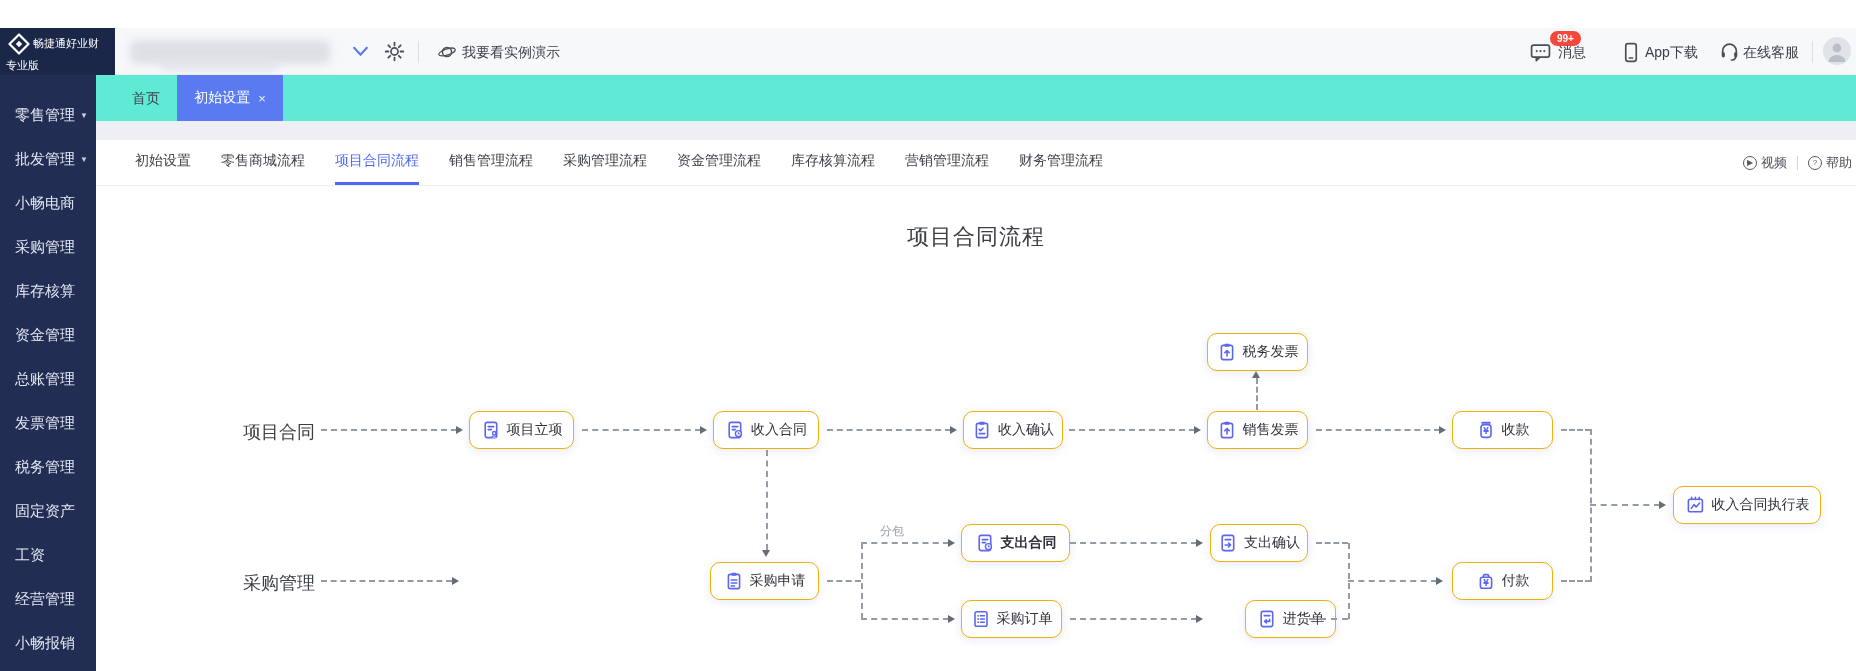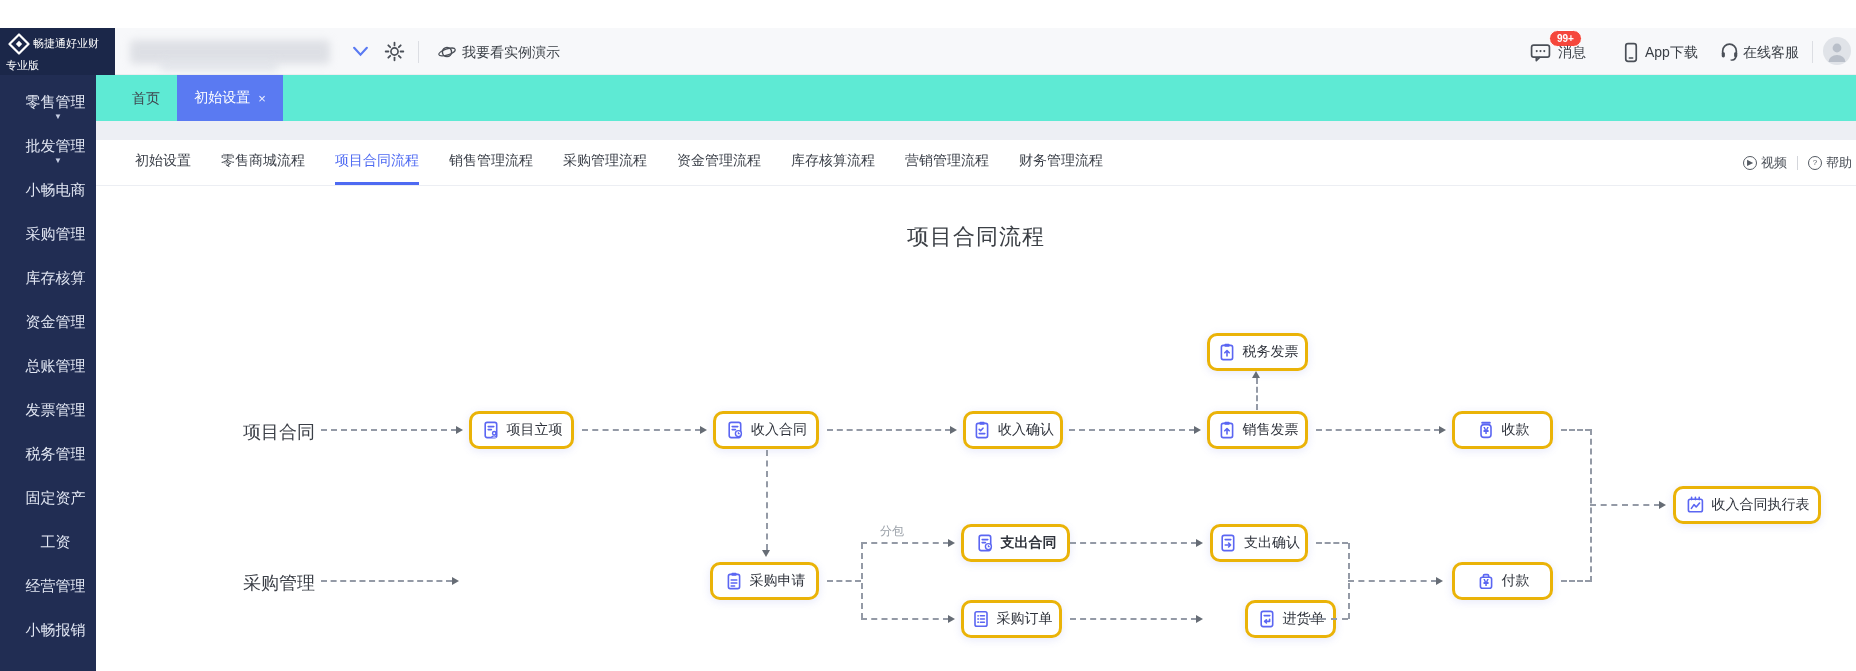--- a/index.html
+++ b/index.html
@@ -16,21 +16,21 @@
   .badge { position:absolute; background:#f5473c; color:#fff; font-size:10px; font-weight:bold; border-radius:9px; padding:2px 7px; border:1px solid #fff; line-height:11px; }
   .avatar { width:28px; height:28px; border-radius:50%; background:#e0e3e8; overflow:hidden; }
 
   
   .logo-block { position:absolute; left:0; top:28px; width:115px; height:47px; background:#1b2749; z-index:3; }
   .logo-title { position:absolute; left:33px; top:8px; color:#fff; font-size:11px; white-space:nowrap; }
   .logo-sub { position:absolute; left:6px; top:30px; color:#fff; font-size:11px; }
 
   
   .sidebar { position:absolute; left:0; top:75px; width:96px; height:596px; background:#212d53; z-index:2; padding-top:18px; }
-  .side-item { height:44px; display:flex; align-items:center; padding-left:15px; cursor:pointer;flex-direction:column; }
+  .side-item { height:44px; display:flex; align-items:center; padding-left:15px; cursor:pointer; }
   .side-label { color:#e2e7f3; font-size:15px; font-weight:500; white-space:nowrap; }
   .caret { color:#c7cfe4; font-size:8px; margin-left:5px; }
 
   
   .tabstrip { position:absolute; left:96px; top:75px; width:1760px; height:46px; background:#5eead4; }
   .tab-home { position:absolute; left:36px; top:0; height:46px; line-height:46px; font-size:14px; color:#3f444d; cursor:pointer; }
   .tab-active { position:absolute; left:81px; top:0; width:106px; height:46px; background:#5a7af2; color:#fff; display:flex; align-items:center; justify-content:center; font-size:14px; cursor:pointer; }
   .tab-close { margin-left:8px; font-size:13px; color:#eef1ff; cursor:pointer; }
 
   .grayband { position:absolute; left:96px; top:121px; width:1760px; height:19px; background:#edeff4; }
@@ -43,21 +43,21 @@
   .mini-link { display:flex; align-items:center; font-size:13px; color:#4a4f57; margin-left:10px; cursor:pointer; white-space:nowrap; }
   .mini-circle { display:inline-block; width:14px; height:14px; line-height:12px; border:1.4px solid #555b63; border-radius:50%; font-size:8px; text-align:center; color:#555b63; margin-right:4px; }
   .vr { width:1px; height:14px; background:#d4d6db; margin-left:10px; }
 
   
   .canvas { position:absolute; left:96px; top:186px; width:1760px; height:485px; background:#fff; }
   .flow-title { position:absolute; left:0; right:0; top:36px; text-align:center; font-size:22px; color:#3c4046; font-weight:500; letter-spacing:1px; }
   .row-label { position:absolute; font-size:18px; color:#3a3e46; font-weight:500; }
   .branch-label { position:absolute; font-size:12px; color:#9aa0a8; }
 
-  .node { position:absolute; height:38px; background:#fff; border:3px solid #eab308; border-radius:10px; box-shadow:0 2px 8px rgba(104,116,226,0.16); display:flex; align-items:center; justify-content:center; font-size:14px; color:#2e323b; cursor:pointer; white-space:nowrap; }
+  .node { position:absolute; height:38px; background:#fff; border:1px solid #eab308; border-radius:10px; box-shadow:0 2px 8px rgba(104,116,226,0.16); display:flex; align-items:center; justify-content:center; font-size:14px; color:#2e323b; cursor:pointer; white-space:nowrap; }
   .node-icon { display:inline-flex; margin-right:6px; }
   .node-icon svg { display:block; }
 
   .hl { position:absolute; height:0; border-top:2px dashed #949aa6; }
   .vl { position:absolute; width:0; border-left:2px dashed #949aa6; }
   .ar { position:absolute; width:0; height:0; border-top:4px solid transparent; border-bottom:4px solid transparent; border-left:7px solid #666c75; }
   .ad { position:absolute; width:0; height:0; border-left:4px solid transparent; border-right:4px solid transparent; border-top:7px solid #666c75; }
   .au { position:absolute; width:0; height:0; border-left:4px solid transparent; border-right:4px solid transparent; border-bottom:7px solid #666c75; }
 </style>
 </head>

